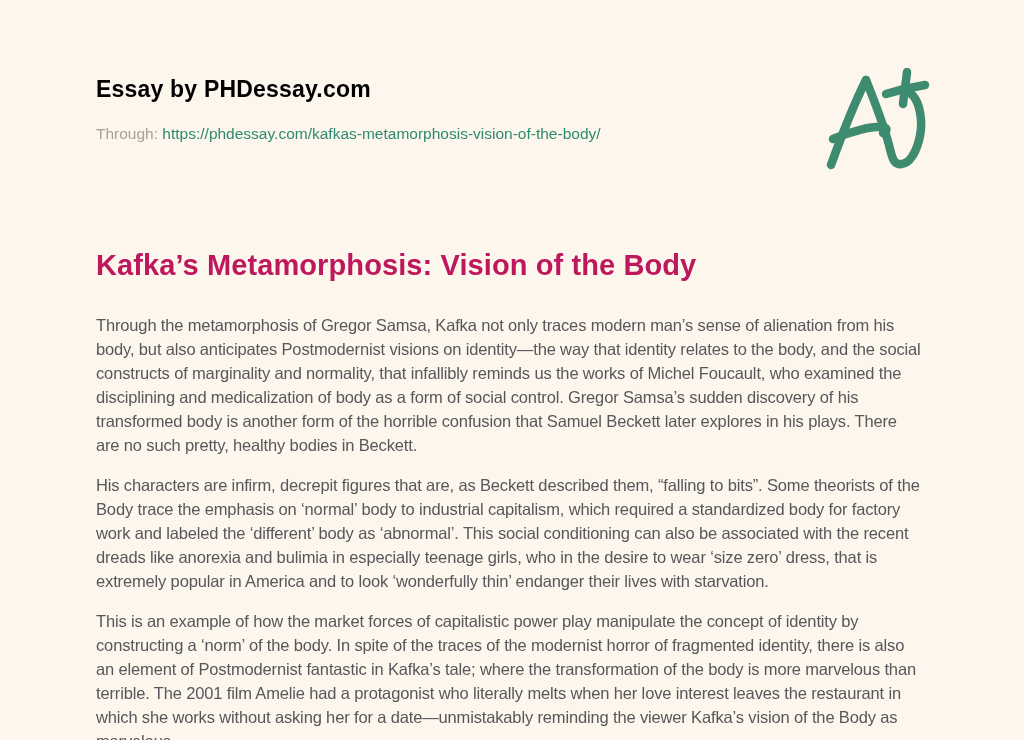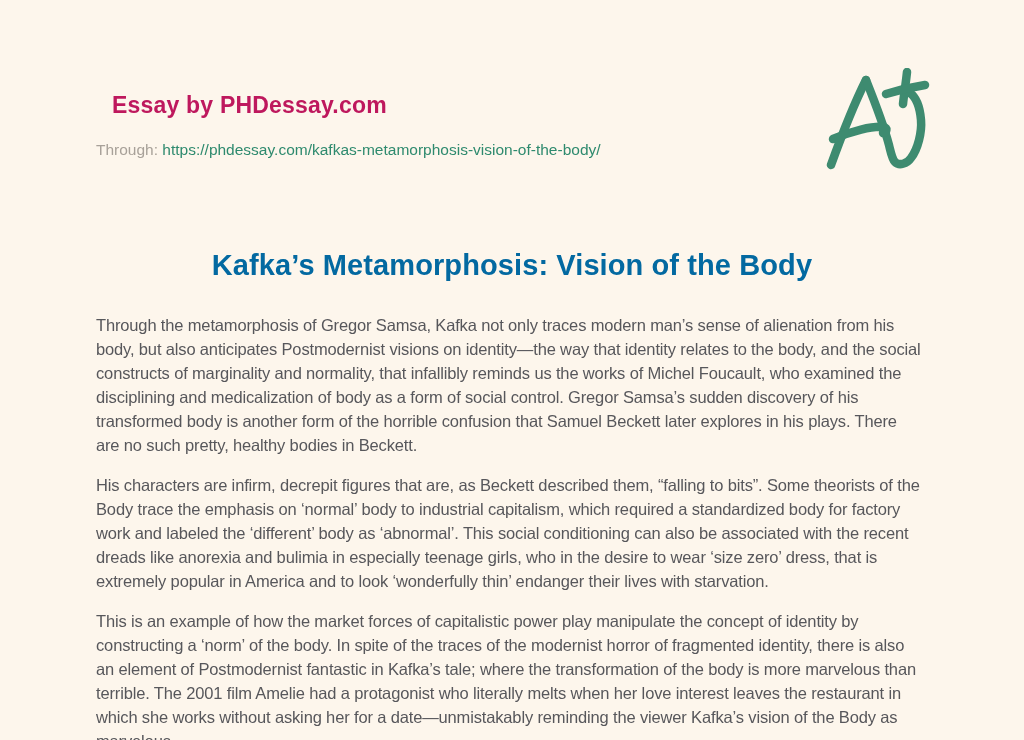--- a/index.html
+++ b/index.html
@@ -19,25 +19,25 @@
     height: 740px;
     padding: 76px 96px 0 96px;
     position: relative;
   }
   .header {
     display: flex;
     justify-content: space-between;
     align-items: flex-start;
   }
   .site-heading {
-    margin: 16px;
+    margin: 0;
     font-size: 23px;
     line-height: 1.2;
     font-weight: 700;
-    color: #be185d;
+    color: #000000;
     letter-spacing: 0.2px;
   }
   .source-line {
     margin-top: 21px;
     font-size: 15.5px;
     line-height: 1.2;
     color: #a8a199;
   }
   .source-link {
     color: #2e8a6e;
@@ -48,23 +48,22 @@
     height: 102px;
     margin-top: -8px;
     margin-right: -6px;
     flex: 0 0 auto;
   }
   .essay-title {
     margin: 80px 0 4px 0;
     font-size: 29px;
     line-height: 1.1;
     font-weight: 700;
-    color: #0369a1;
+    color: #be185d;
     letter-spacing: 0.1px;
-    text-align: center;
   }
   .essay-body p {
     margin: 16px 4px 0 0;
     font-size: 16.5px;
     line-height: 24px;
     color: #57575b;
     letter-spacing: -0.15px;
   }
   .essay-body p:first-child {
     margin-top: 31px;

